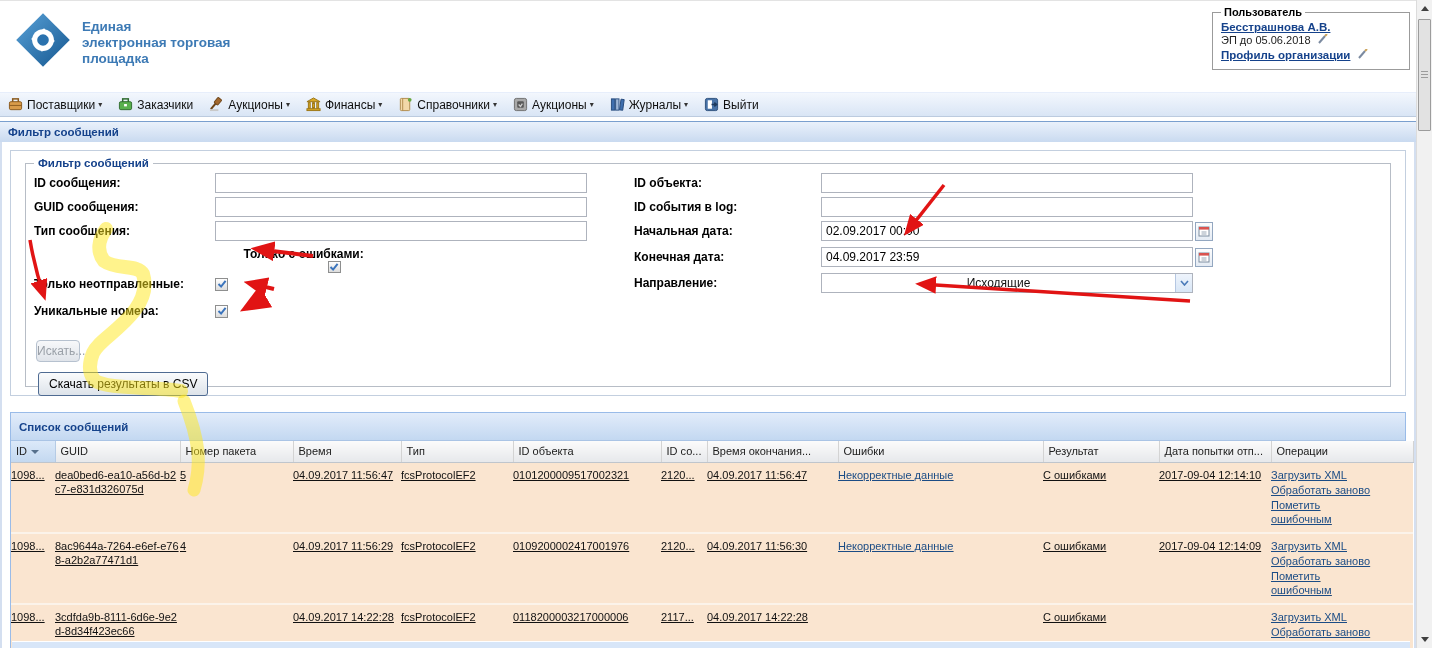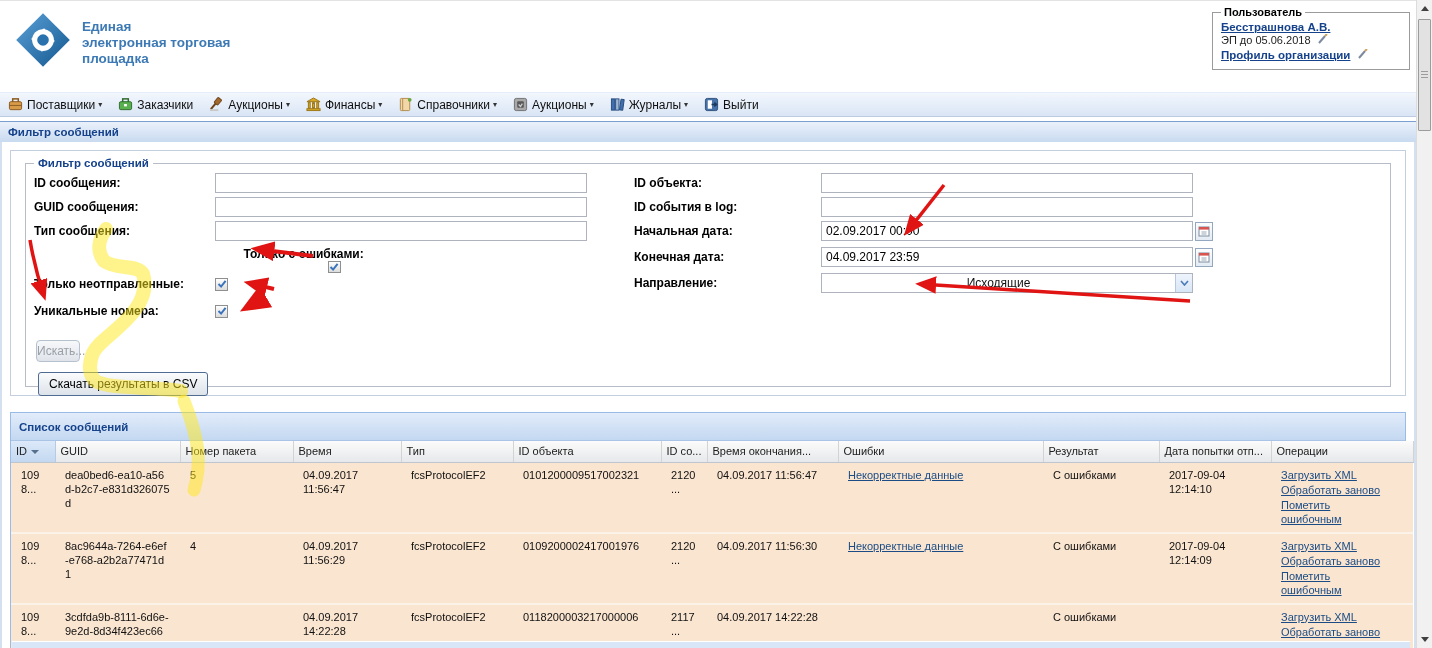--- a/index.html
+++ b/index.html
@@ -64,22 +64,22 @@
 
   
   .grid-panel { flex:none; margin-top:16px; border:1px solid #99bbe8; background:#fff; height:520px; }
   .grid-title { height:28px; background:linear-gradient(#e2ecfa,#c3d8f1); border-bottom:1px solid #aac4e5;
     display:flex; align-items:center; padding-left:8px; font-weight:bold; font-size:11.5px; color:var(--title_blue,#15428b); }
   table.grid { width:1402px; table-layout:fixed; border-collapse:collapse; font-size:11px; }
   .grid th { height:21px; text-align:left; font-weight:normal; padding:2px 5px; color:#202020;
     background:linear-gradient(#fbfbfb,#e6e8eb); border-right:1px solid #d3d3d3; border-bottom:1px solid #bfc5cc; cursor:pointer; white-space:nowrap; overflow:hidden; }
   .grid th.sorted { background:linear-gradient(#dcE9f9,#c3d8f0); border-right:1px solid #b5cbe5; }
   .sort-arrow { display:inline-block; width:0; height:0; border-left:4px solid transparent; border-right:4px solid transparent; border-top:4px solid #57708c; margin-left:4px; vertical-align:middle; }
-  .grid td { background:var(--row_bg,#fae5d0); vertical-align:top; padding:5px 10px; line-height:14px;
-    border-bottom:2px solid #fbf3ea; word-wrap:break-word; }
+  .grid td { background:var(--row_bg,#fae5d0); vertical-align:top; padding:5px 0; line-height:14px;
+    border-bottom:2px solid #fbf3ea; word-wrap:break-word;text-decoration:underline; }
   .grid td.guid { word-break:break-all; }
   .grid a { color:var(--link_blue,#1b4c85); text-decoration:underline; }
   .ops a { display:block; max-width:112px; margin-bottom:1px; }
   .grid-footer-strip { position:absolute; left:12px; width:1398px; bottom:0; height:7px; background:#d8e6f8; border-top:1px solid #fff; }
 
   
   .scrollbar { position:absolute; right:0; top:0; width:16px; height:648px; background:#f1f1f1; border-left:1px solid #dcdcdc; }
   .sb-btn { position:absolute; left:0; width:16px; height:17px; background:#f1f1f1; display:flex; align-items:center; justify-content:center; cursor:pointer; }
   .sb-up { top:0; } .sb-down { bottom:0; }
   .tri-up { width:0;height:0;border-left:4px solid transparent;border-right:4px solid transparent;border-bottom:5px solid #404040; }

